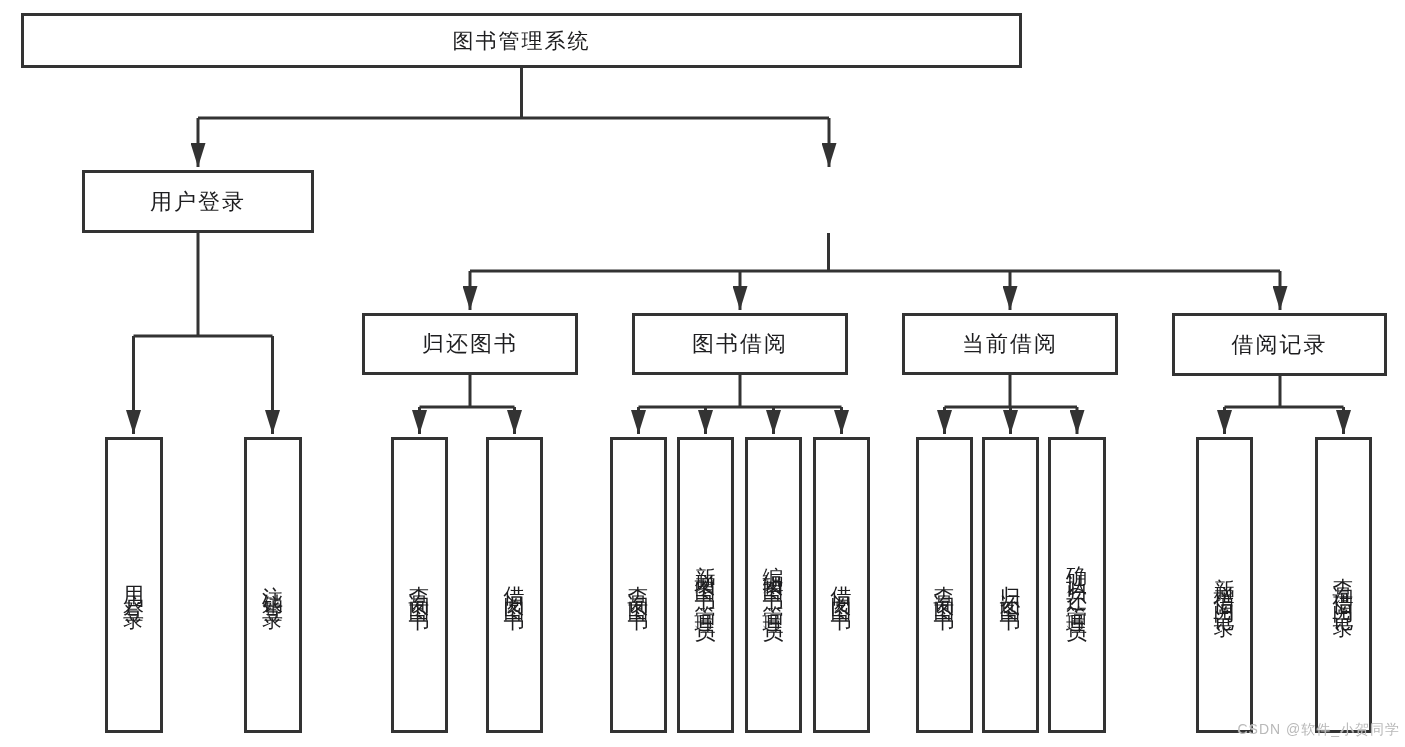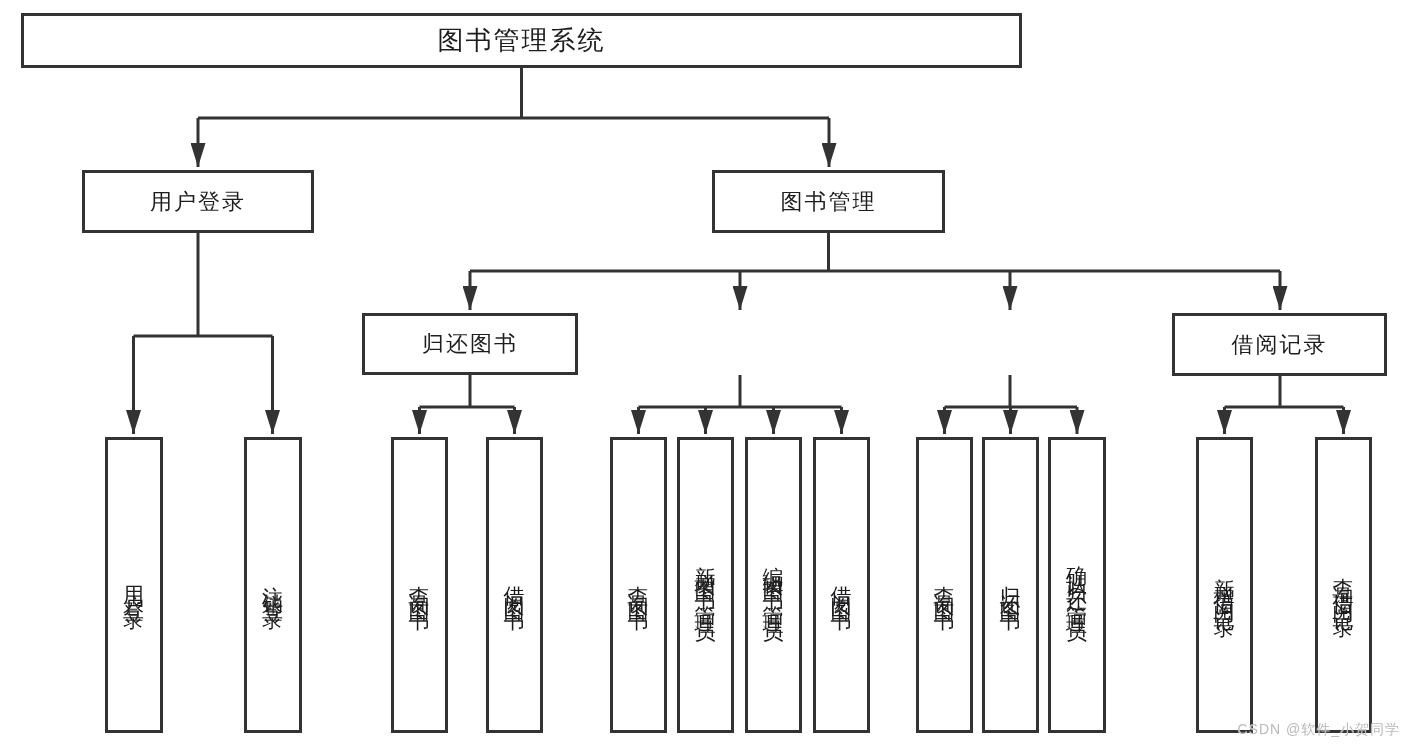--- a/index.html
+++ b/index.html
@@ -15,21 +15,21 @@
   }
   .connectors{position:absolute;left:0;top:0;z-index:0;pointer-events:none;}
   .connectors path{stroke:var(--line);stroke-width:3;fill:none;}
   .connectors marker path{fill:var(--line);stroke:none;}
   .box{
     position:absolute; box-sizing:border-box; background:#fff;
     border:3px solid var(--border); display:flex;
     align-items:center; justify-content:center; z-index:1;
   }
   .hbox{font-size:22px; letter-spacing:2px;}
-  .root{font-size:26px;}
+  .root{font-size:21px;}
   .vbox span{
     writing-mode:vertical-rl; text-orientation:mixed;
     font-size:21px; letter-spacing:8px; line-height:1;
     white-space:nowrap;
   }
   .watermark{
     position:absolute; right:5px; bottom:8px; z-index:3;
     font-size:14px; color:var(--watermark); letter-spacing:1px;
     text-shadow:0 1px 1px rgba(255,255,255,.8);
   }
@@ -87,26 +87,29 @@
     <path d="M1343.5,407 V434" marker-end="url(#arrow)"></path>
   </svg>
 
   <div class="box hbox root" style="left:21px;top:13px;width:1001px;height:55px;">
     <span>图书管理系统</span>
   </div>
 
   <div class="box hbox" style="left:82px;top:170px;width:232px;height:63px;">
     <span>用户登录</span>
   </div>
-  <div class="box hbox" style="left:712px;top:170px;width:233px;height:63px;">
-    <span>图书管理</span>
-  </div>
 
   <div class="box hbox" style="left:362px;top:313px;width:216px;height:62px;">
     <span>归还图书</span>
+  </div>
+  <div class="box hbox" style="left:632px;top:313px;width:216px;height:62px;">
+    <span>图书借阅</span>
+  </div>
+  <div class="box hbox" style="left:902px;top:313px;width:216px;height:62px;">
+    <span>当前借阅</span>
   </div>
   <div class="box hbox" style="left:1172px;top:313px;width:215px;height:63px;">
     <span>借阅记录</span>
   </div>
 
   <div class="box vbox" style="left:105px;top:437px;width:58px;height:296px;">
     <span>用户登录</span>
   </div>
   <div class="box vbox" style="left:244px;top:437px;width:58px;height:296px;">
     <span>注销登录</span>

